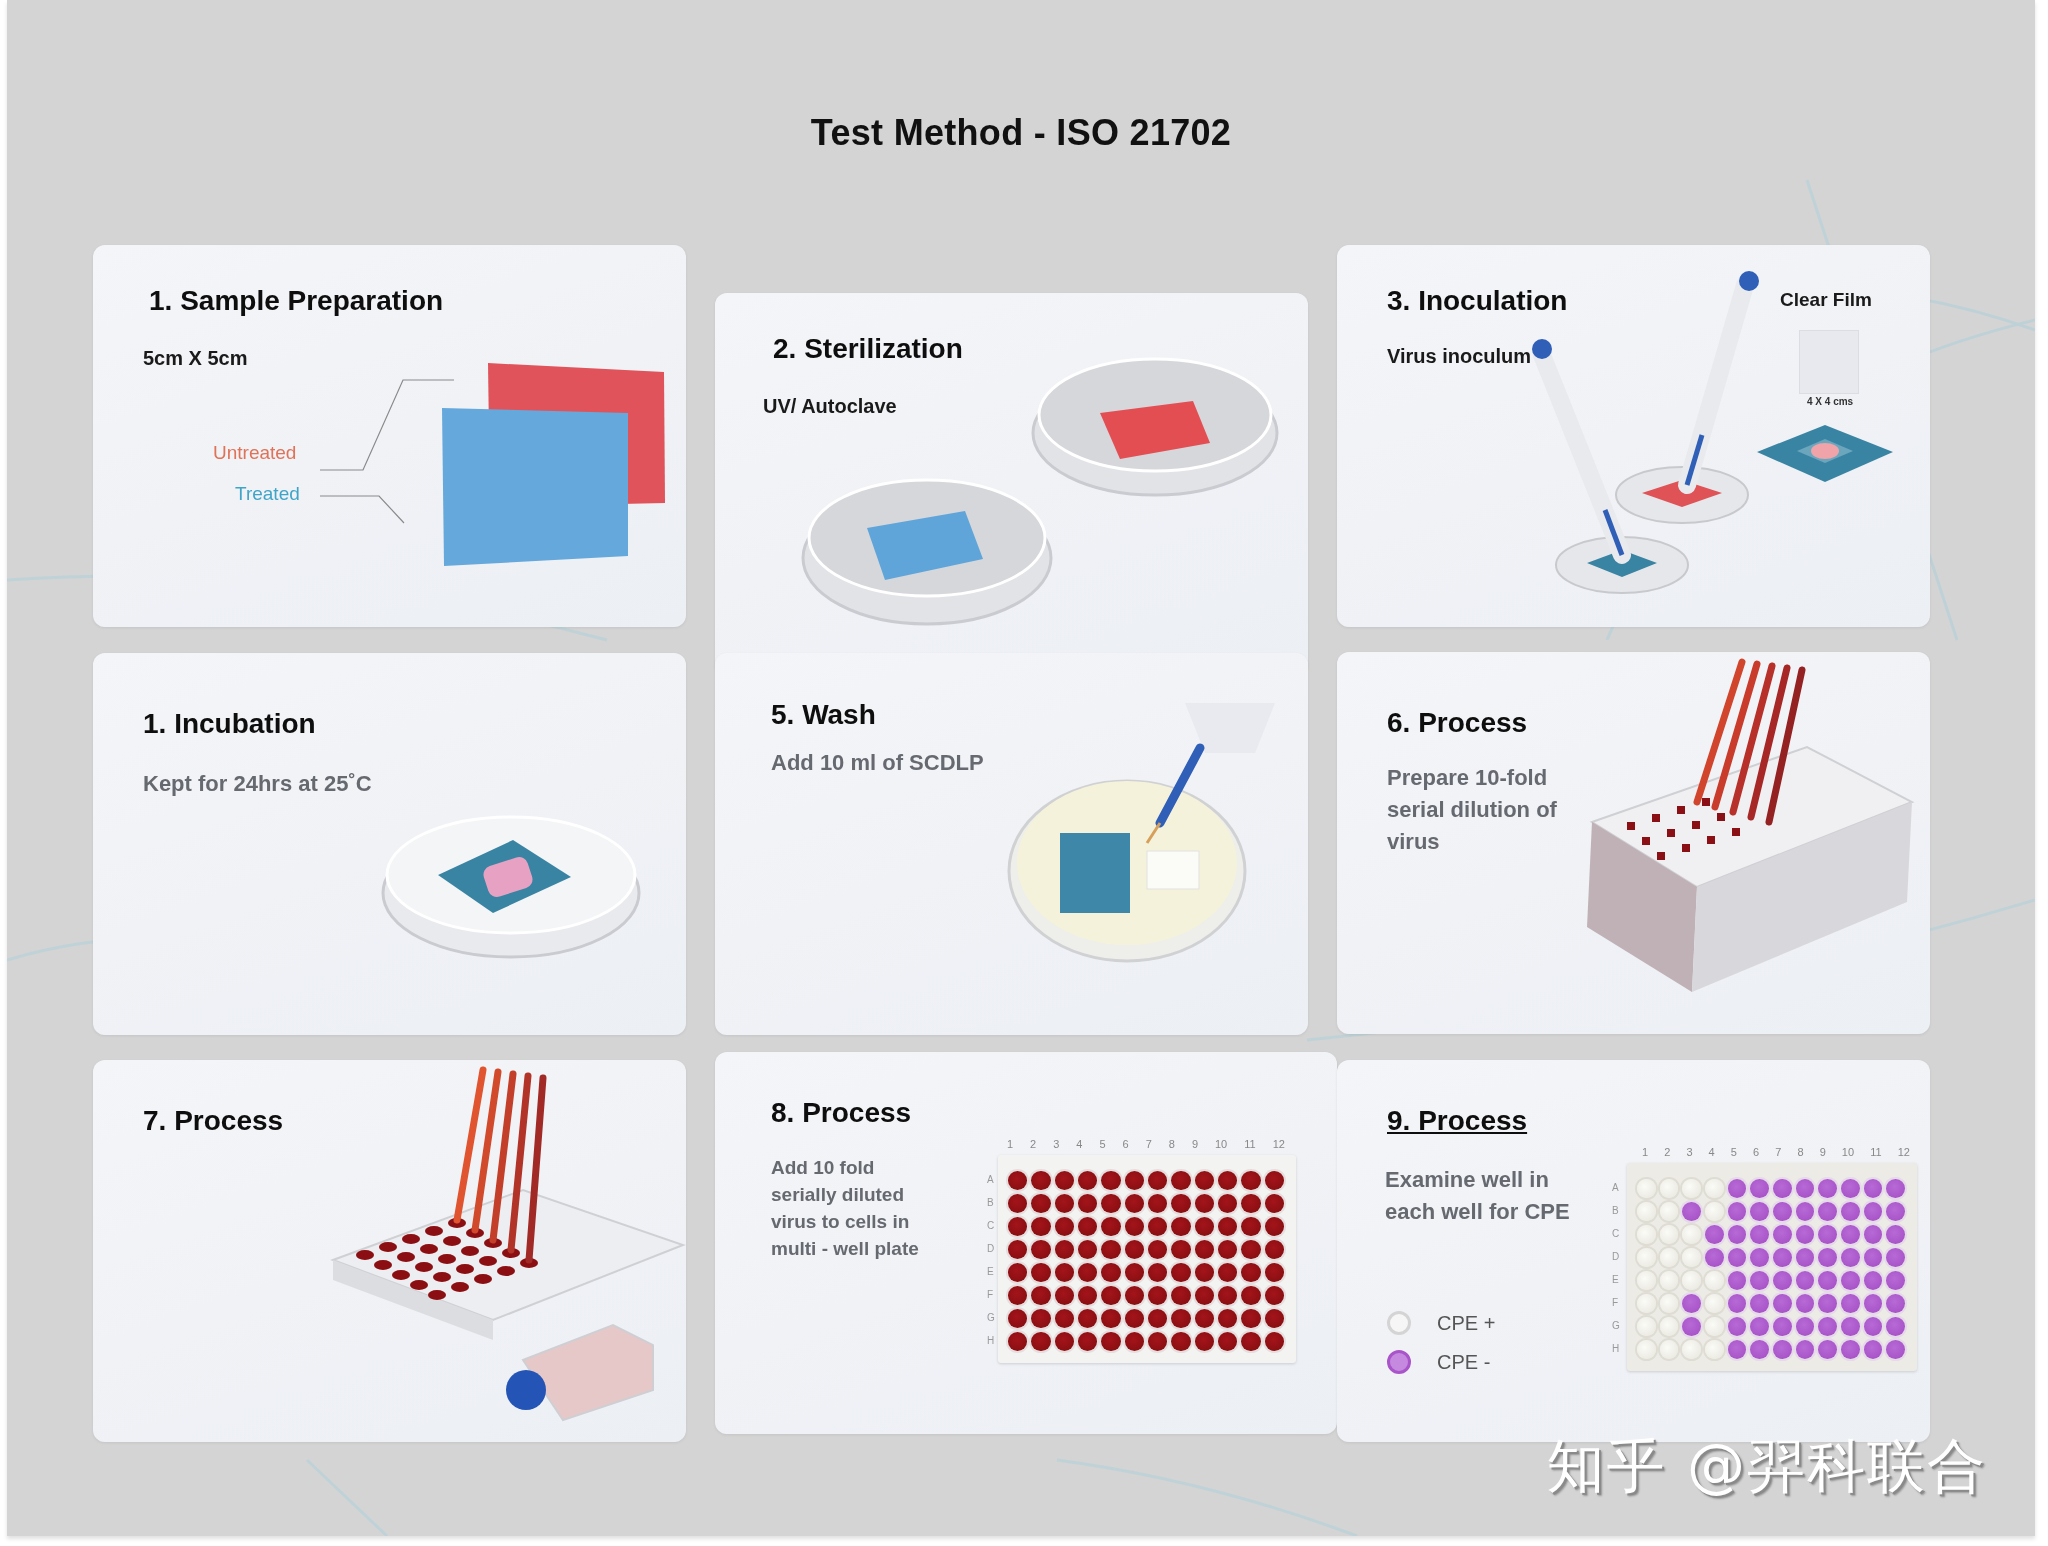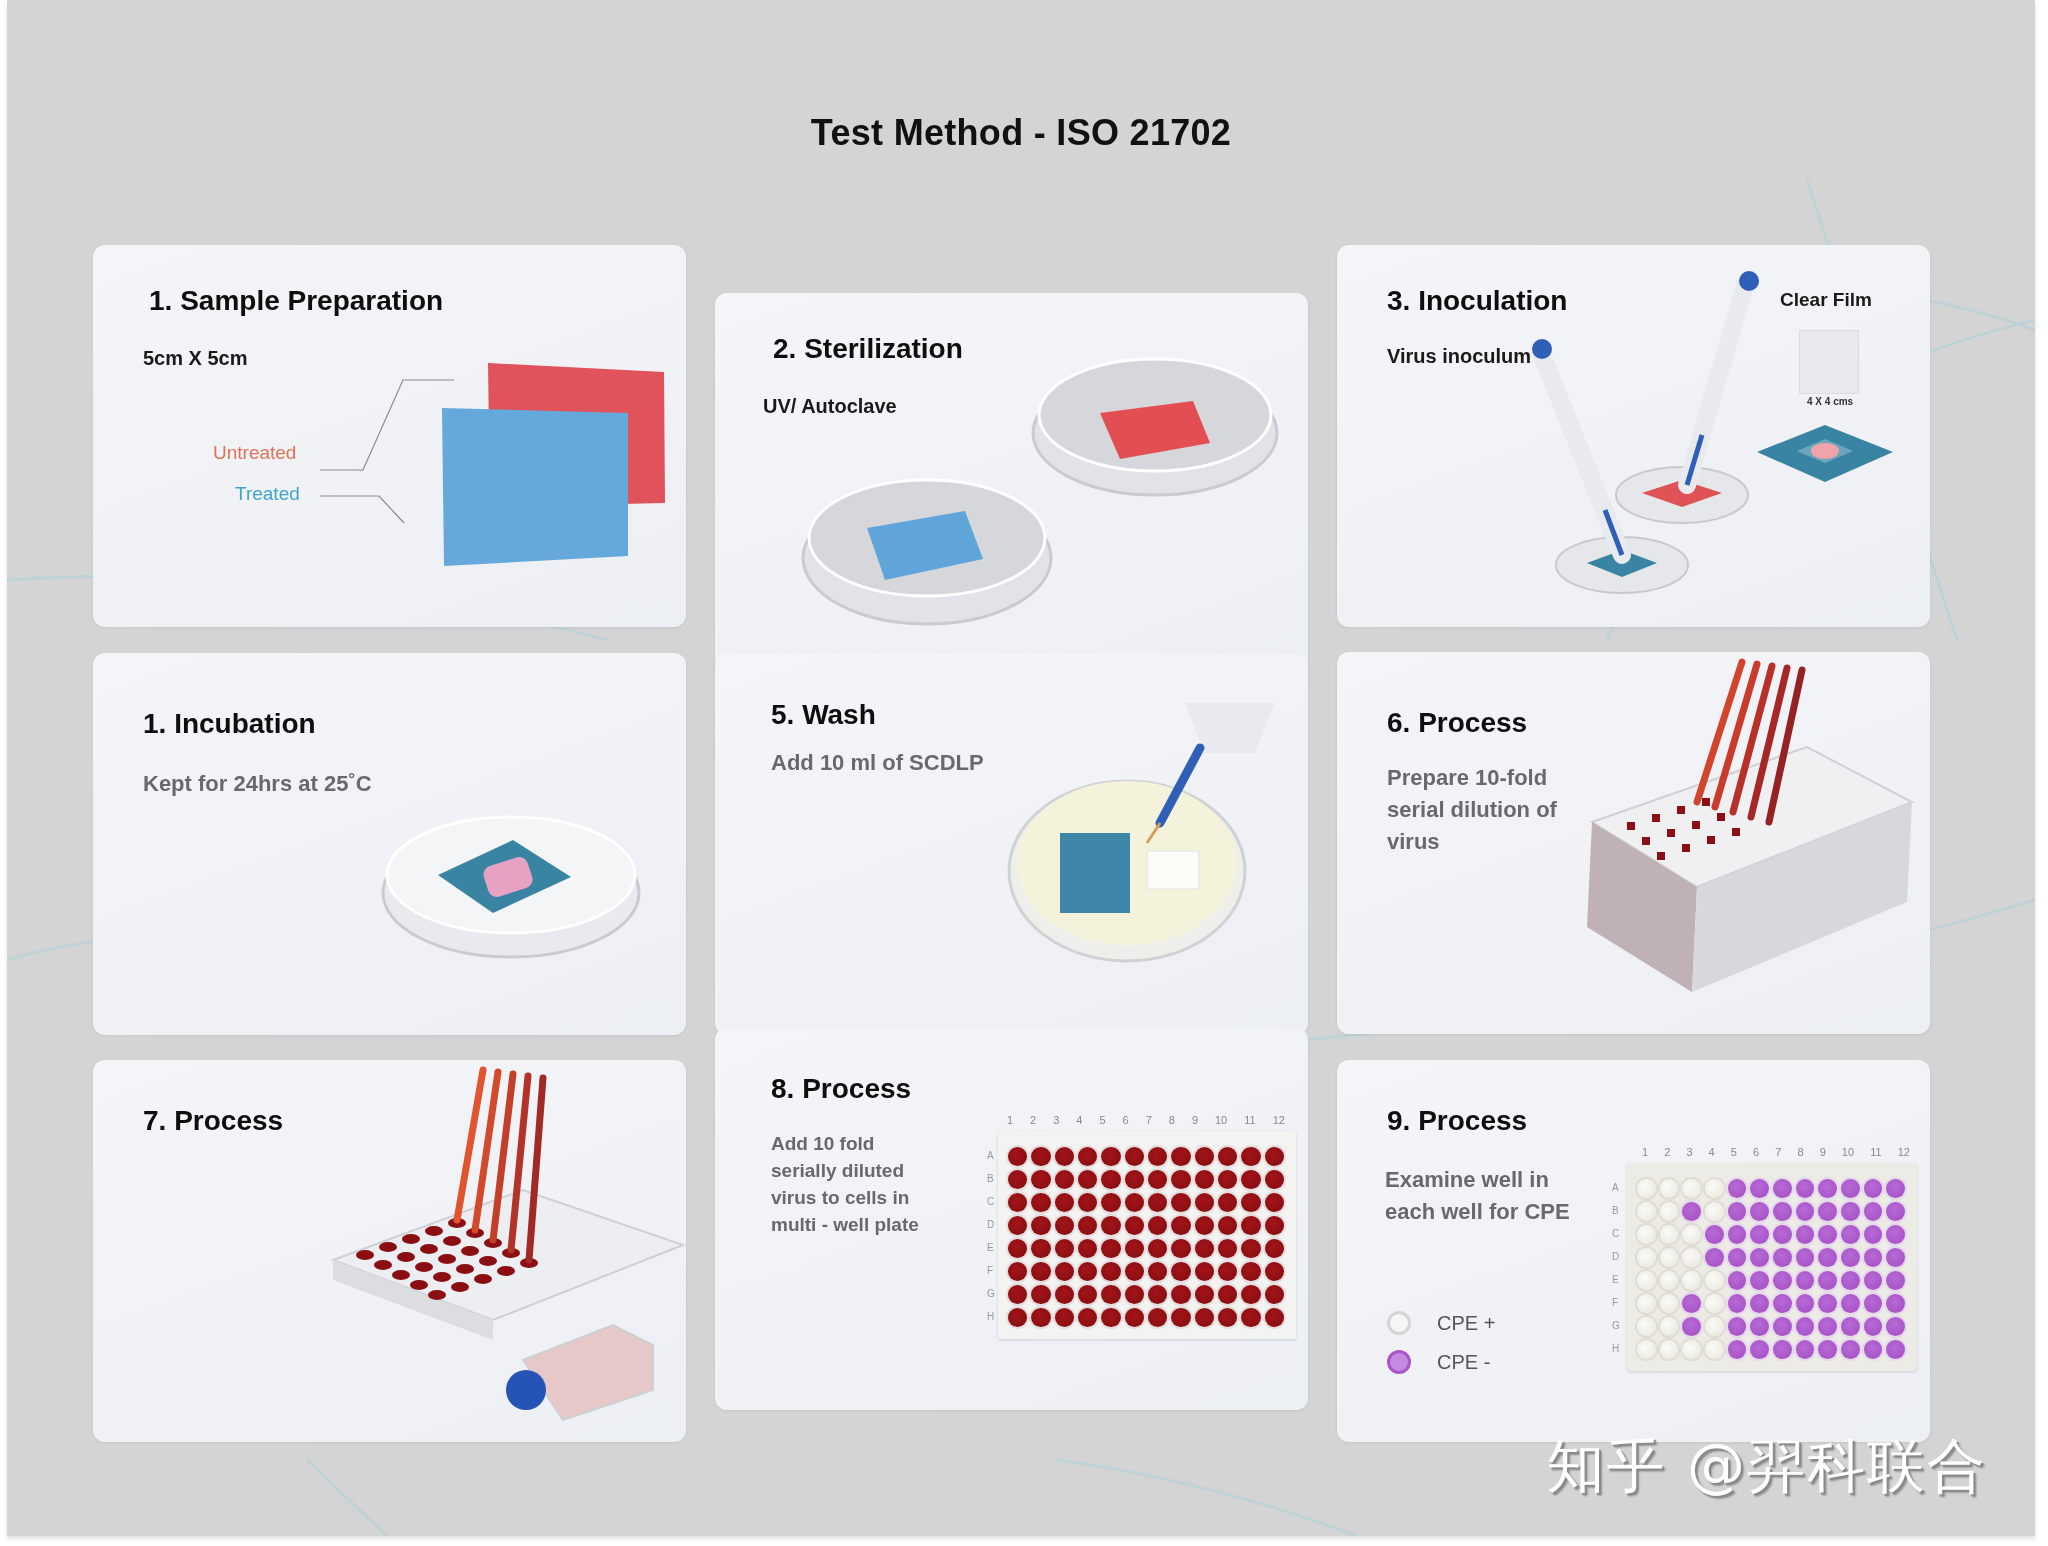--- a/index.html
+++ b/index.html
@@ -183,21 +183,21 @@
         <line x1="405" y1="12" x2="382" y2="170" stroke="#d24a2c"></line>
         <line x1="420" y1="14" x2="400" y2="180" stroke="#c33f2a"></line>
         <line x1="435" y1="16" x2="418" y2="190" stroke="#b23328"></line>
         <line x1="450" y1="18" x2="436" y2="200" stroke="#a12a26"></line>
       </g>
       <polygon points="430,300 520,265 560,285 560,330 470,360" fill="#e7c8c8" stroke="#cfcfd3" stroke-width="2"></polygon>
       <circle cx="433" cy="330" r="20" fill="#2454b5"></circle>
     </svg>
   </div>
 
-  <div class="panel" style="left:708px;top:1028px;">
+  <div class="panel" style="left:708px;top:1052px;padding-left:29px;">
     <div class="ptitle" style="left:56px;top:45px;">8. Process</div>
     <div class="pdesc sm" style="left:56px;top:102px;width:170px;">Add 10 fold serially diluted virus to cells in multi - well plate</div>
     <div class="collabels" id="p8-cols" style="left:292px;top:86px;width:278px;">
         <span>1</span>
         <span>2</span>
         <span>3</span>
         <span>4</span>
         <span>5</span>
         <span>6</span>
         <span>7</span>
@@ -313,21 +313,21 @@
           <div class="well" style="background: radial-gradient(circle at 45% 40%, rgb(163, 20, 26), rgb(139, 15, 18) 70%); box-shadow: rgb(230, 222, 222) 0px 0px 0px 2px;"></div>
           <div class="well" style="background: radial-gradient(circle at 45% 40%, rgb(163, 20, 26), rgb(139, 15, 18) 70%); box-shadow: rgb(230, 222, 222) 0px 0px 0px 2px;"></div>
           <div class="well" style="background: radial-gradient(circle at 45% 40%, rgb(163, 20, 26), rgb(139, 15, 18) 70%); box-shadow: rgb(230, 222, 222) 0px 0px 0px 2px;"></div>
           <div class="well" style="background: radial-gradient(circle at 45% 40%, rgb(163, 20, 26), rgb(139, 15, 18) 70%); box-shadow: rgb(230, 222, 222) 0px 0px 0px 2px;"></div>
           <div class="well" style="background: radial-gradient(circle at 45% 40%, rgb(163, 20, 26), rgb(139, 15, 18) 70%); box-shadow: rgb(230, 222, 222) 0px 0px 0px 2px;"></div>
         </div>
     </div>
   </div>
 
   <div class="panel" style="left:1330px;top:1060px;">
-    <div class="ptitle" style="left:50px;top:45px;">9. Process</div>
+    <div class="ptitle" style="left:50px;top:45px;text-decoration:underline;">9. Process</div>
     <div class="pdesc" style="left:48px;top:104px;width:190px;">Examine well in each well for CPE</div>
     <div class="legend-item" style="left:50px;top:251px;">
       <span class="legend-dot" style="background:#f6f6f6;border:3px solid #d4d4d4;width:18px;height:18px;"></span>
       <span>CPE +</span>
     </div>
     <div class="legend-item" style="left:50px;top:290px;">
       <span class="legend-dot" style="background:#c58ae0;border:3px solid #a955c9;width:18px;height:18px;"></span>
       <span>CPE -</span>
     </div>
     <div class="collabels" id="p9-cols" style="left:305px;top:86px;width:268px;">

